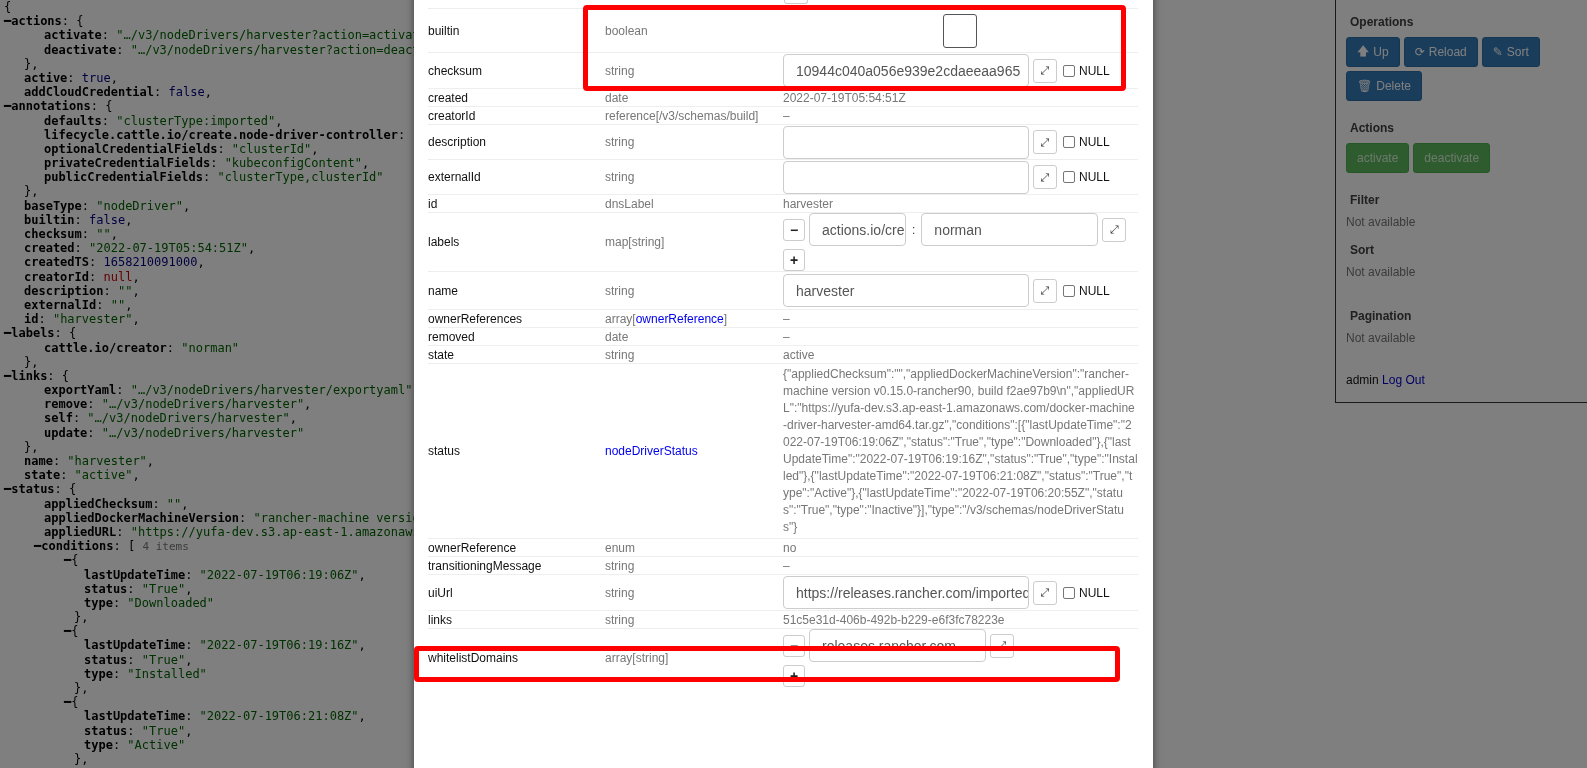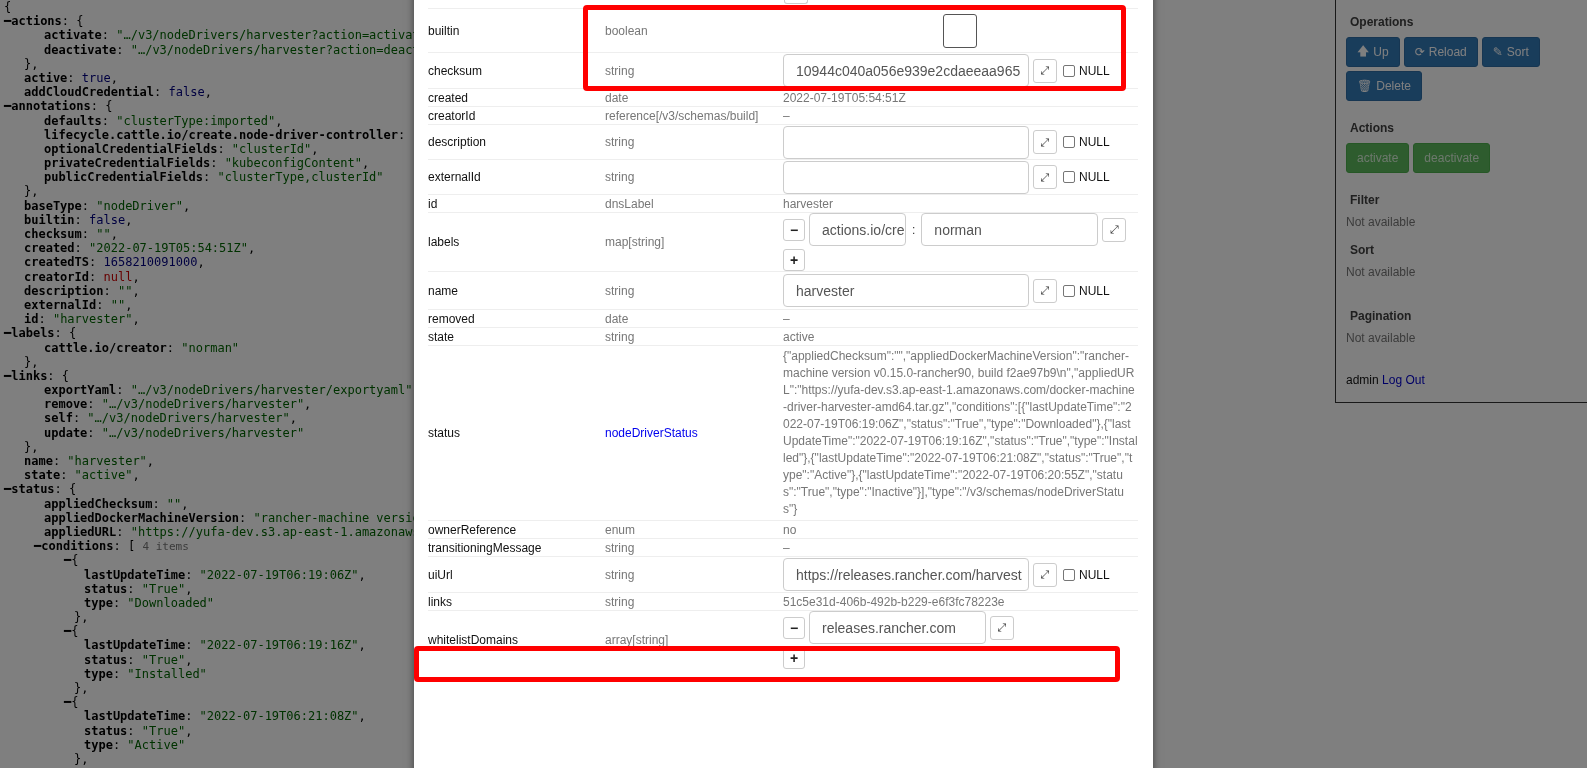--- a/index.html
+++ b/index.html
@@ -242,20 +242,25 @@
         <div class="txt-input">harvester</div>
         <span class="expand-btn">⤢</span>
         <span class="null-wrap">
                 <span class="cb"></span>
                 <span>NULL</span>
               </span>
       </div>
           </td>
     </tr>
 
+    <tr style="height:18px">
+      <td class="fname">ownerReferences</td>
+      <td class="ftype"><span>array[</span><span class="type-link">ownerReference</span><span>]</span></td>
+      <td class="fval">–</td>
+    </tr>
 
     <tr style="height:18px">
       <td class="fname">removed</td>
       <td class="ftype">date</td>
       <td class="fval">–</td>
     </tr>
 
     <tr style="height:18px">
       <td class="fname">state</td>
       <td class="ftype">string</td>
@@ -280,21 +285,21 @@
       <td class="fname">transitioningMessage</td>
       <td class="ftype">string</td>
       <td class="fval">–</td>
     </tr>
 
     <tr style="height:36px">
       <td class="fname">uiUrl</td>
       <td class="ftype">string</td>
       <td class="fval">
             <div class="val-wrap">
-        <div class="txt-input">https://releases.rancher.com/harvest</div>
+        <div class="txt-input">https://releases.rancher.com/imported</div>
         <span class="expand-btn">⤢</span>
         <span class="null-wrap">
                 <span class="cb"></span>
                 <span>NULL</span>
               </span>
       </div>
           </td>
     </tr>
 
 

